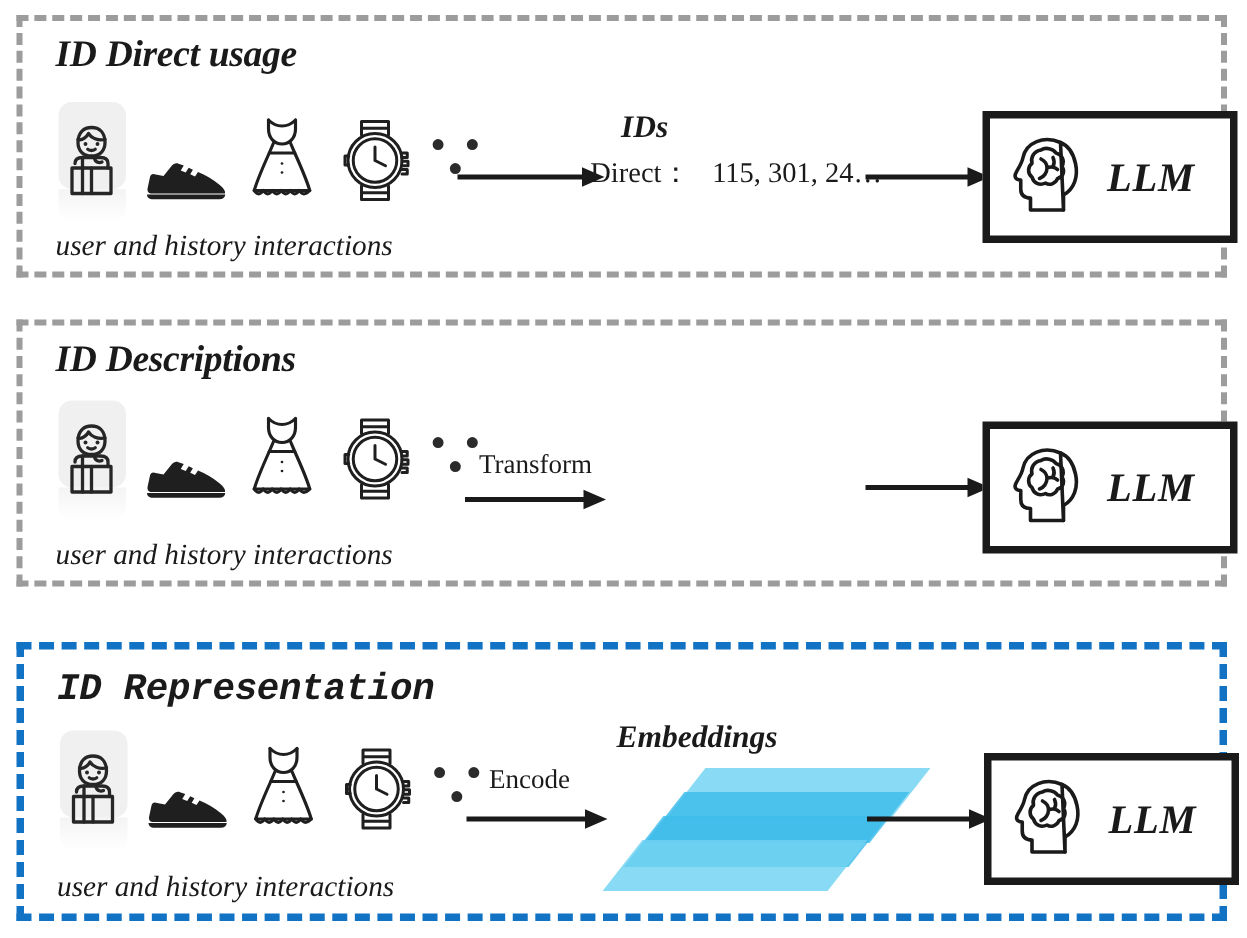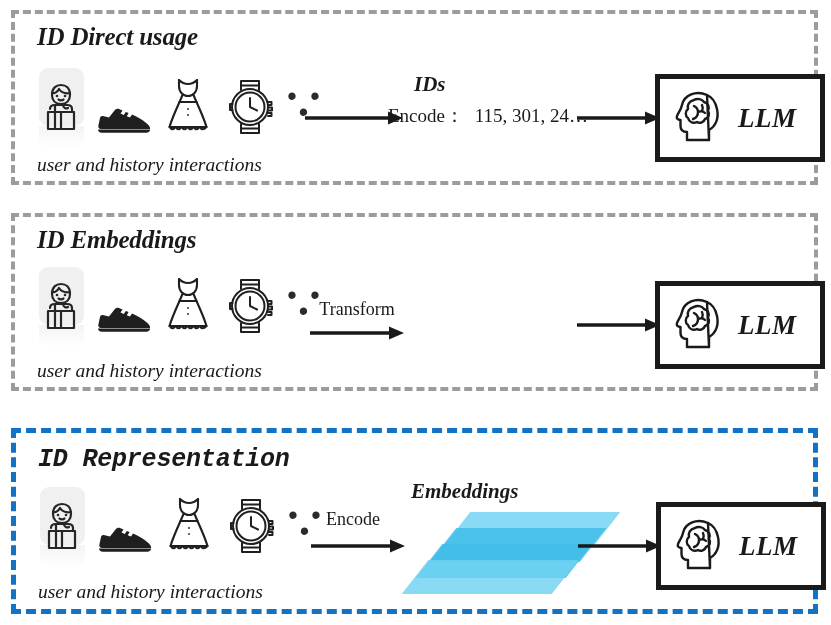--- a/index.html
+++ b/index.html
@@ -267,21 +267,21 @@
       <svg width="100" height="22" viewBox="0 0 100 22">
         <line x1="1" y1="11" x2="86" y2="11" stroke="#1a1a1a" stroke-width="3.4"></line>
         <polygon points="84,4.5 99,11 84,17.5" fill="#1a1a1a"></polygon>
       </svg>
     </div>
 
     <div class="mid-heading" style="left:399px; top:58px; width:130px;">IDs</div>
 
     <div class="ids-block" style="left:373px; top:88px;">
       <span class="ids-line">
-        <span class="lbl" style="width:72px;">Encode：</span>
+        <span class="lbl" style="width:72px;">Direct：</span>
         <span style="margin-left:10px;margin-top:32px;">115, 301, 24…</span>
       </span>
     </div>
 
     <div class="arrow" style="left:561px; top:93px; width:85px;">
       <svg width="85" height="22" viewBox="0 0 85 22">
         <line x1="1" y1="11" x2="71" y2="11" stroke="#1a1a1a" stroke-width="3.4"></line>
         <polygon points="69,4.5 84,11 69,17.5" fill="#1a1a1a"></polygon>
       </svg>
     </div>
@@ -296,21 +296,21 @@
             <path d="M22 20 C24 21 26 23 26 26 M26 26 C26 29 24 32 21 33 M26 26 C28 25 31 25 33 27 M30 19 C31 21 31 23 30 25"></path>
           </g>
         </svg>
       </span>
       <span class="llm-label">LLM</span>
     </div>
   </div>
 
   <div class="panel panel-gray" id="panel-2">
 
-    <div class="panel-title">ID Embeddings</div>
+    <div class="panel-title">ID Descriptions</div>
 
     <div class="icon-row">
       <div class="user-icon-wrap">
         <div class="user-icon-bg"></div>
         <div class="user-reflect"></div>
         <svg class="icon-svg" width="40" height="52" viewBox="0 0 40 52">
           <g fill="none" stroke="#262626" stroke-width="2.2" stroke-linejoin="round" stroke-linecap="round">
             <path d="M11 14 C11 7 15 4 20 4 C25 4 29 7 29 14 C29 19 26 23 20 23 C14 23 11 19 11 14 Z"></path>
             <path d="M11 12 C14 13 17 10 18 8 C20 11 24 13 29 12"></path>
             <circle cx="16" cy="15" r="1.3" fill="#262626" stroke="none"></circle>

